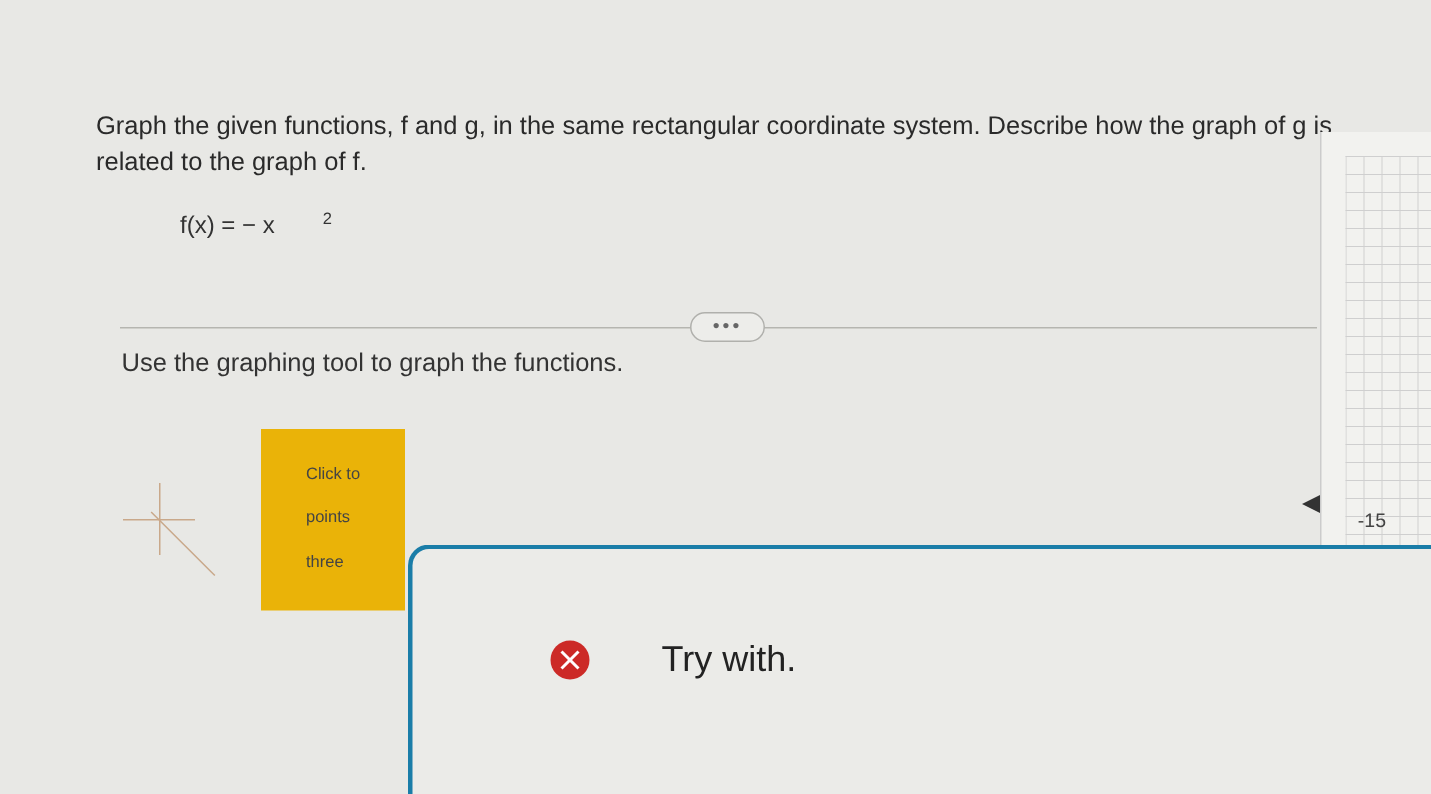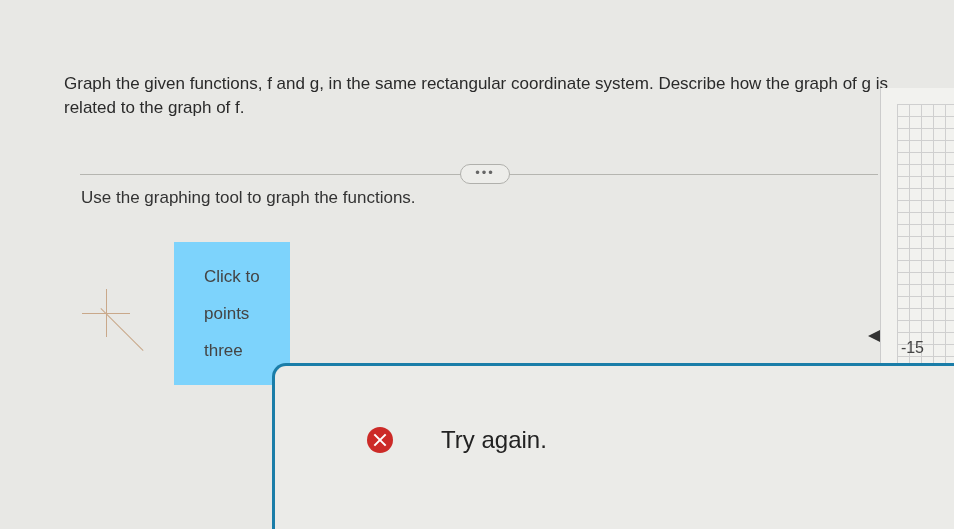--- a/index.html
+++ b/index.html
@@ -92,23 +92,23 @@
     }
     .enlarge-icon .diag::before {
       content:"";
       position:absolute;
       width:60px; height:1px;
       background:#c9a88a;
       top:22px; left:-8px;
       transform: rotate(45deg);
     }
     .enlarge-label {
-      background: #7dd3fc;
+      background: #eab308;
       padding: 8px 14px;
-      font-size: 17px;
+      font-size: 11px;
       line-height: 1.25;
       color: #444;
       cursor: pointer;
       text-align: left;
     }
     .graph-panel {
       position: absolute;
       right: 0;
       top: 40px;
       width: 90px;
@@ -121,21 +121,21 @@
       inset: 0;
       background-image:
         linear-gradient(#cfcfcf 1px, transparent 1px),
         linear-gradient(90deg, #cfcfcf 1px, transparent 1px);
       background-size: 12px 12px;
     }
     .graph-axis-label {
       position: absolute;
       right: 30px;
       top: 235px;
-      font-size: 16px;
+      font-size: 13px;
       color: #444;
     }
     .graph-arrow {
       position: absolute;
       right: 74px;
       top: 226px;
       width: 0; height: 0;
       border-top: 6px solid transparent;
       border-bottom: 6px solid transparent;
       border-right: 12px solid #333;
@@ -187,20 +187,23 @@
       max-width: 640px;
     }
   </style>
 </head>
 <body>
 
 <div class="main-content">
   <div class="question-text">Graph the given functions, f and g, in the same rectangular coordinate system. Describe how the graph of g is related to the graph of f.</div>
 
   <div class="equations">
+    <div class="eq">
+      <span>f(x) = − x</span><sup>2</sup>
+    </div>
   </div>
 
   <div class="divider-row">
     <div class="divider-line"></div>
     <div class="ellipsis-pill">•••</div>
   </div>
 
   <div class="instruction">Use the graphing tool to graph the functions.</div>
 
   <div class="enlarge-wrap">
@@ -217,15 +220,15 @@
 
 <div class="graph-panel">
   <div class="graph-grid"></div>
   <div class="graph-arrow"></div>
   <div class="graph-axis-label">-15</div>
 </div>
 
 <div class="feedback-box">
   <div class="feedback-title-row">
     <div class="x-icon"></div>
-    <div class="feedback-title">Try again.</div>
+    <div class="feedback-title">Try with.</div>
   </div>
 </div>
 
 </body></html>

